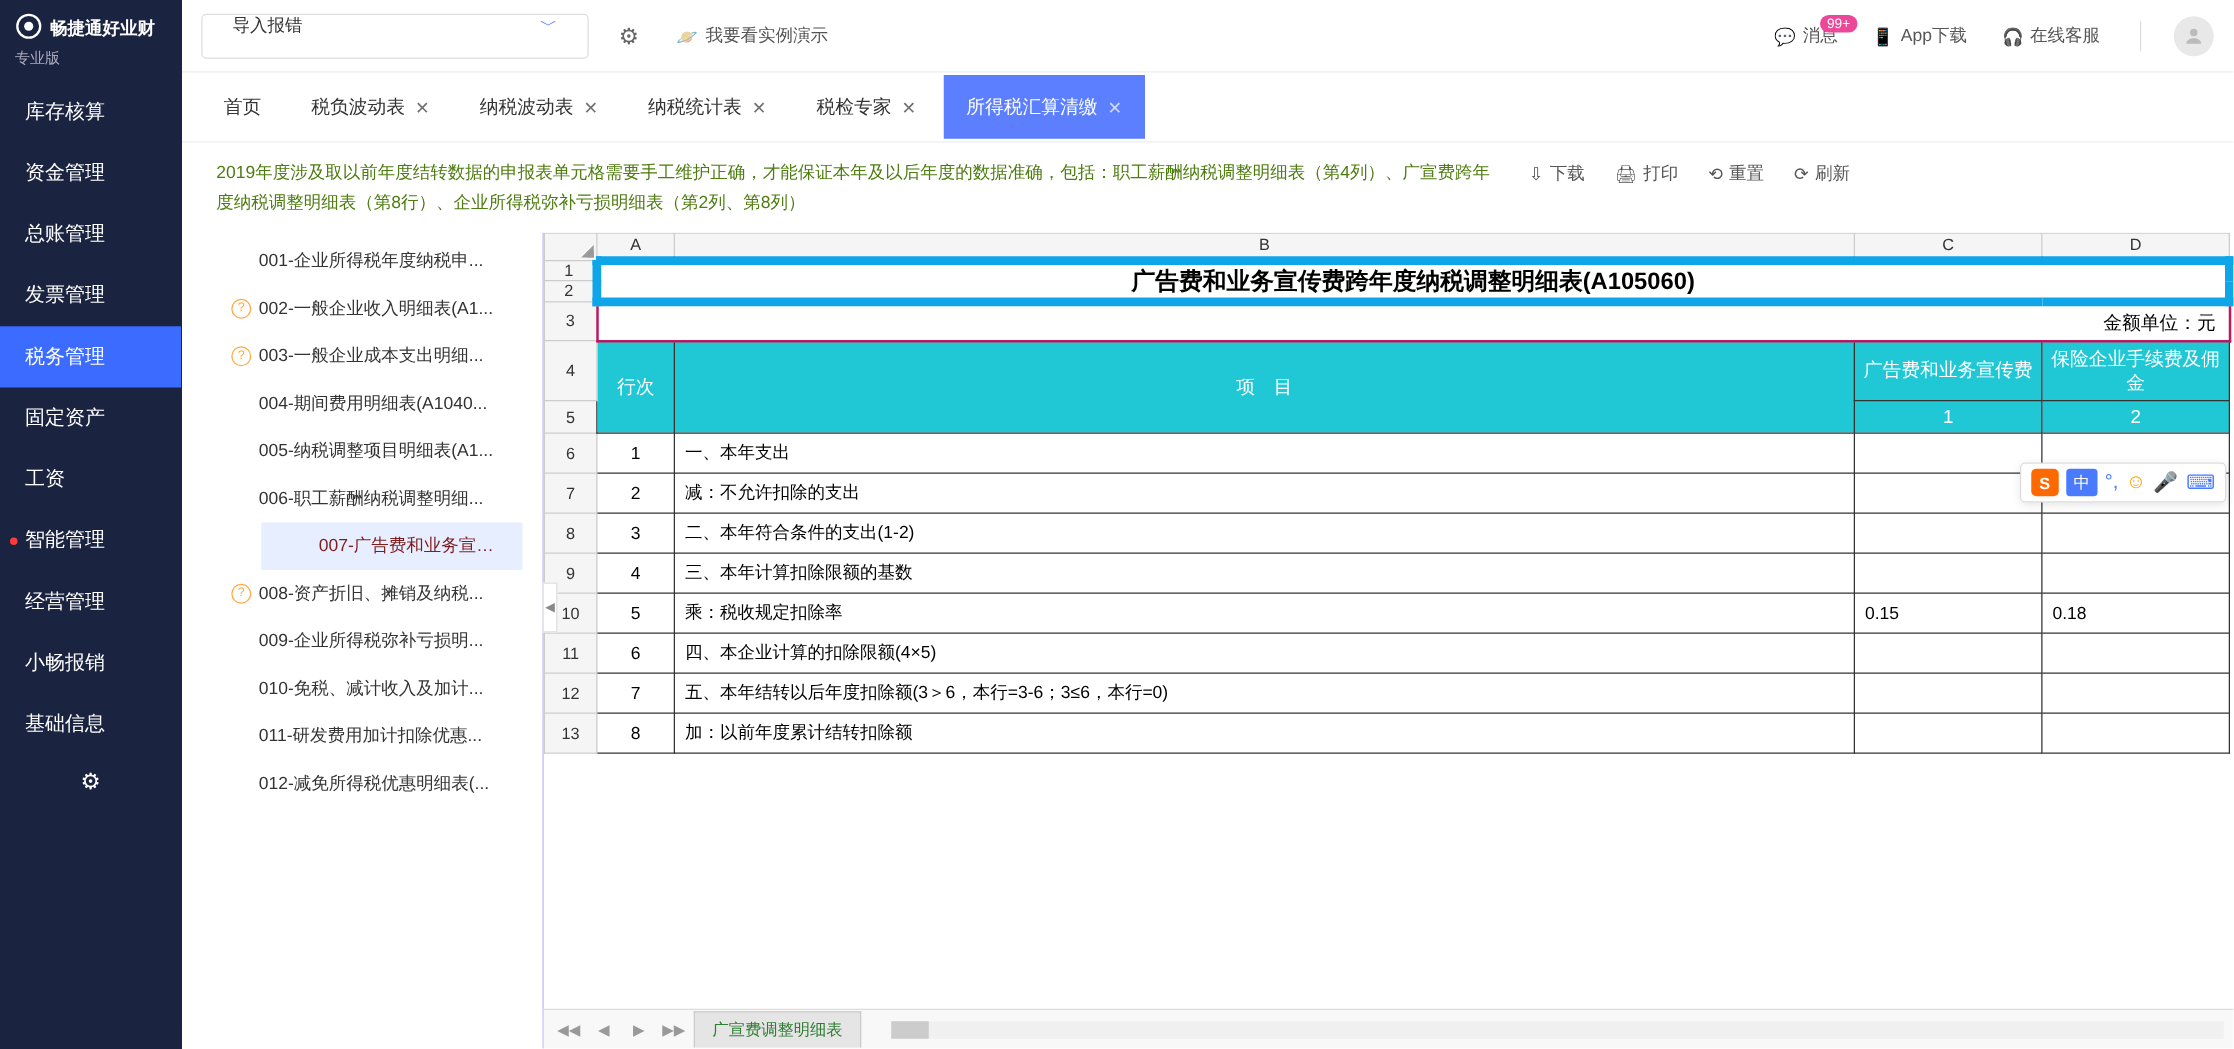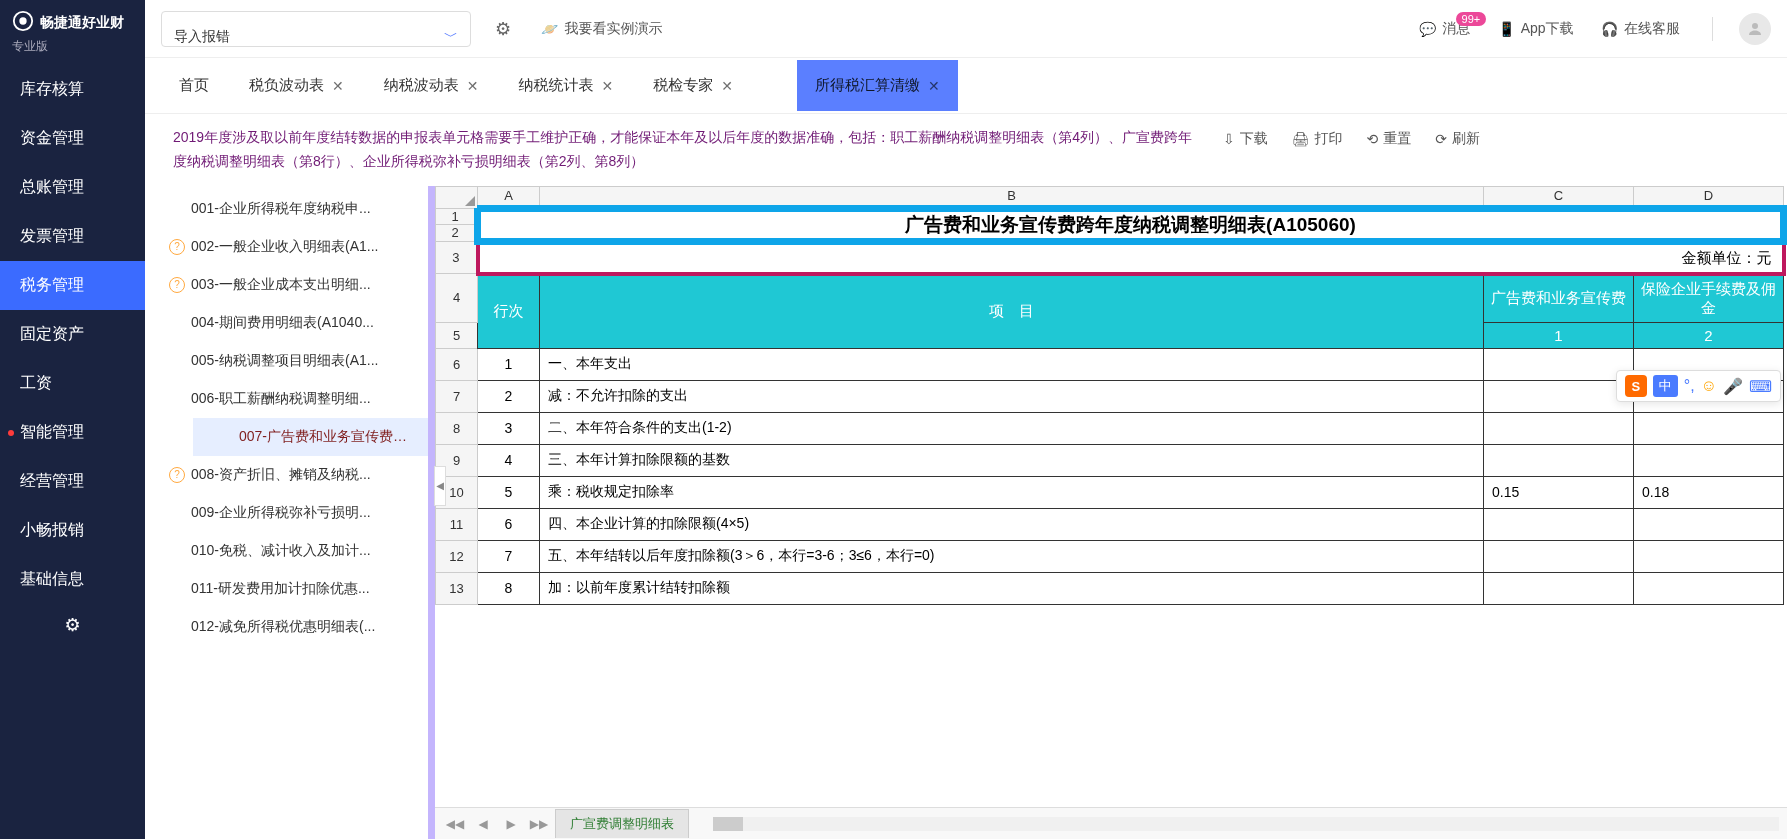--- a/index.html
+++ b/index.html
@@ -14,61 +14,61 @@
 .side-item { padding: 14px 20px; font-size: 16px; cursor: pointer; position: relative; }
 .side-item.active { background: #3b6bff; }
 .side-item.dot::before { content: ''; position: absolute; left: 8px; top: 50%; width: 6px; height: 6px; background: #ff3b3b; border-radius: 50%; transform: translateY(-50%); }
 .gear-bottom { text-align: center; padding: 10px; font-size: 18px; }
 
 
 .main { margin-left: 145px; height: 100vh; display: flex; flex-direction: column; }
 
 
 .topbar { height: 58px; display: flex; align-items: center; padding: 0 16px; border-bottom: 1px solid #eee; gap: 16px; }
-.select-box { width: 310px; height: 36px; border: 1px solid #ddd; border-radius: 4px; display: flex; align-items: flex-end; padding: 0 12px; justify-content: space-between; cursor: pointer; color: #333; }
+.select-box { width: 310px; height: 36px; border: 1px solid #ddd; border-radius: 4px; display: flex; align-items: flex-start; padding: 0 24px; justify-content: space-between; cursor: pointer; color: #333; }
 .chev { color: #5b7fff; font-size: 14px; }
 .gear-btn { width: 32px; height: 32px; display: flex; align-items: center; justify-content: center; color: #666; cursor: pointer; font-size: 18px; }
 .demo-link { display: flex; align-items: center; gap: 6px; color: #555; cursor: pointer; margin-left: 6px; }
 .spacer { flex: 1; }
 .hdr-btn { display: flex; align-items: center; gap: 5px; color: #555; cursor: pointer; position: relative; padding: 0 6px; }
 .badge { position: absolute; top: -8px; right: -10px; background: #ec4899; color: #fff; font-size: 11px; padding: 1px 6px; border-radius: 10px; }
 .divider-v { width: 1px; height: 24px; background: #ddd; margin: 0 10px; }
 .avatar { width: 32px; height: 32px; border-radius: 50%; background: #e8e8e8; display: flex; align-items: center; justify-content: center; color: #aaa; }
 
 
 .tabs { height: 56px; display: flex; align-items: center; padding: 0 16px; border-bottom: 1px solid #eee; gap: 4px; }
 .tab { padding: 16px 18px; cursor: pointer; display: flex; align-items: center; gap: 8px; color: #333; font-size: 15px; }
-.tab.active { background: #5b7fff; color: #0f172a; margin-left: 42px; }
+.tab.active { background: #5b7fff; color: #ffffff; }
 .tab-close { font-size: 14px; opacity: 0.7; }
 
 
 .content { flex: 1; display: flex; overflow: hidden; position: relative; }
 .warn-row { padding: 12px 28px; display: flex; align-items: flex-start; gap: 20px; }
-.warn-text { color: #701a75; flex: 1; line-height: 1.7; font-size: 14px; max-width: 1030px; }
+.warn-text { color: #4d7c0f; flex: 1; line-height: 1.7; font-size: 14px; max-width: 1030px; }
 .actions { display: flex; gap: 24px; align-items: center; padding-top: 4px; }
 .act { display: flex; align-items: center; gap: 5px; color: #555; cursor: pointer; white-space: nowrap; }
 
 
-.form-list { width: 290px; border-right: 7px solid #c4b5fd; overflow-y: auto; padding: 4px 0; }
+.form-list { width: 290px; border-right: 1px solid #c4b5fd; overflow-y: auto; padding: 4px 16px; }
 .form-item { padding: 10px 10px 10px 46px; cursor: pointer; position: relative; white-space: nowrap; overflow: hidden; text-overflow: ellipsis; font-size: 14px; color: #333; }
 .form-item.selected { background: #e6eeff; color: #7f1d1d; margin-left: 48px; }
 .form-item.warn::before { content: '?'; position: absolute; left: 24px; top: 50%; transform: translateY(-50%); width: 14px; height: 14px; border: 1px solid #ffa940; color: #ffa940; border-radius: 50%; font-size: 10px; display: flex; align-items: center; justify-content: center; }
 
 
 .sheet-wrap { flex: 1; display: flex; flex-direction: column; position: relative; }
 .collapse-handle { position: absolute; left: -1px; top: 280px; width: 12px; height: 40px; background: #fff; border: 1px solid #ddd; display: flex; align-items: center; justify-content: center; font-size: 10px; color: #888; cursor: pointer; z-index: 5; }
 .sheet { flex: 1; overflow: auto; position: relative; }
 .sheet table { border-collapse: collapse; width: 100%; }
 .col-hdr td { background: #f5f5f5; border: 1px solid #ccc; text-align: center; font-size: 13px; color: #333; height: 22px; }
 .row-hdr { background: #f5f5f5; border: 1px solid #ccc; text-align: center; font-size: 13px; color: #333; width: 42px; }
 .corner { background: #f5f5f5; border: 1px solid #ccc; width: 42px; position: relative; }
 .corner::after { content: ''; position: absolute; right: 2px; bottom: 2px; border: 5px solid transparent; border-right-color: #999; border-bottom-color: #999; }
 .cell { border: 1px solid #333; padding: 4px 8px; height: 32px; font-size: 14px; }
 .title-cell { text-align: center; font-size: 19px; font-weight: bold; border: 7px solid #0ea5e9; }
-.unit-cell { text-align: right; border: 4px solid #be185d; padding: 4px 10px; font-size: 15px; }
+.unit-cell { text-align: right; border: 2px solid #be185d; padding: 4px 10px; font-size: 15px; }
 .th-teal { background: #1fc8d4; color: #fff; text-align: center; font-weight: normal; border: 1px solid #333; padding: 4px; font-size: 15px; }
 .rn { text-align: center; }
 .num { }
 
 .sheet-tabs { height: 32px; display: flex; align-items: center; border-top: 1px solid #ddd; background: #f8f8f8; padding: 0 8px; gap: 4px; }
 .sheet-nav { width: 24px; text-align: center; color: #999; cursor: pointer; font-size: 12px; }
 .sheet-tab { padding: 5px 14px; border: 1px solid #ccc; border-bottom: none; background: #e5e5e5; color: #2e7d32; font-size: 13px; cursor: pointer; }
 .hscroll { flex: 1; height: 14px; background: #f0f0f0; margin-left: 20px; position: relative; }
 .hscroll::before { content:''; position:absolute; left:0; top:0; width:30px; height:100%; background:#ccc; }
 

